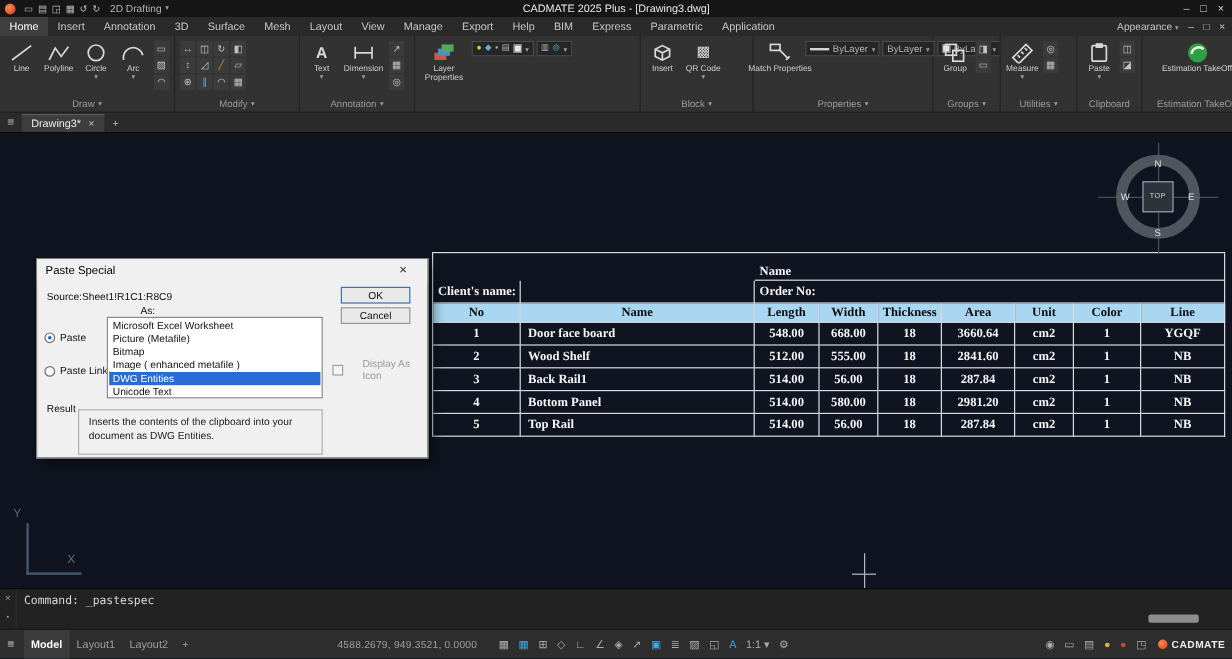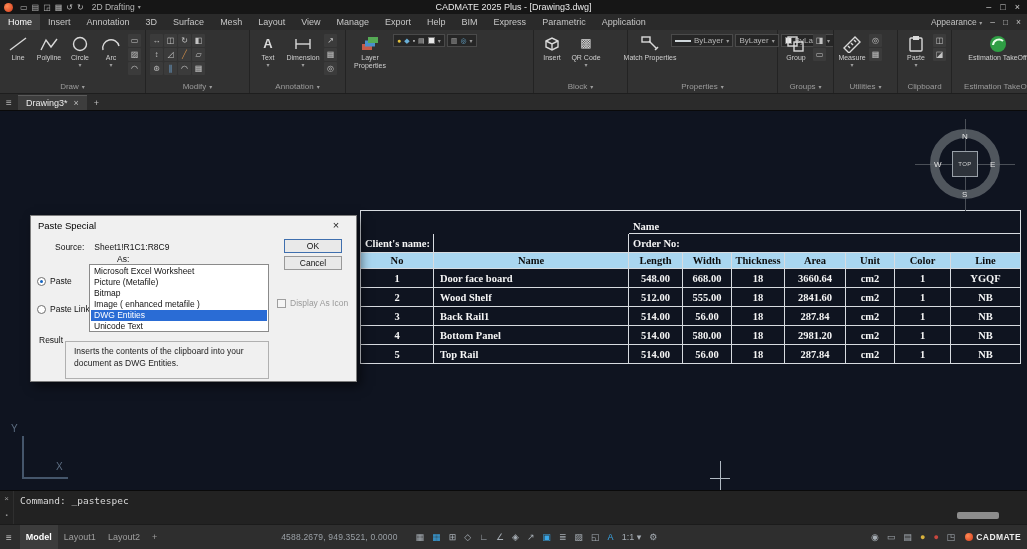--- a/index.html
+++ b/index.html
@@ -59,32 +59,32 @@
   .cell.cl{justify-content:flex-end;padding-right:3px}
   .cell.orx{grid-column:3/10;justify-content:flex-start;padding-left:4px}
   .cell.th{background:#a9d6f0;color:#0c0c0c}
   .cell.c-name{justify-content:flex-start;padding-left:6px}
 
   
   .dialog{position:absolute;left:30px;top:104px;width:327px;height:167px;background:#f0f0f0;border:1px solid #7c7c7c;box-shadow:4px 4px 10px rgba(0,0,0,.55);color:#111;z-index:10}
   .dlg-title{height:18px;display:flex;align-items:center;padding:0 7px;font-size:9.5px;color:#000;background:#f0f0f0}
   .dlg-close{margin-left:auto;width:26px;text-align:center;font-size:11px;color:#222}
   .dlg-body{position:relative;height:147px;font-size:8.5px}
-  .src{position:absolute;left:24px;top:8px;display:flex;gap:10px;color:#111}
+  .src{position:absolute;left:8px;top:8px;display:flex;color:#111}
   .btn{position:absolute;left:253px;width:58px;height:14px;background:#e9e9e9;border:1px solid #999;display:flex;align-items:center;justify-content:center;font-size:8.5px;color:#111}
   .btn.ok{top:5px;border-color:#3f6fae}
   .btn.cancel{top:22px}
   .aslabel{position:absolute;left:86px;top:20px}
   .radio-row{position:absolute;left:6px;display:flex;align-items:center;gap:4px}
   .radio{width:9px;height:9px;border:1px solid #6f6f6f;border-radius:50%;background:#fff;position:relative;flex:0 0 auto}
   .radio.on::after{content:"";position:absolute;left:2px;top:2px;width:3px;height:3px;border-radius:50%;background:#1464c0}
   .listbox{position:absolute;left:58px;top:30px;width:180px;height:68px;background:#fff;border:1px solid #8a8a8a;padding:1px;overflow:hidden}
   .litem{height:11px;line-height:11px;padding-left:3px;font-size:8.5px;color:#111;white-space:nowrap}
   .litem.selected{background:#2a6cd5;color:#fff}
-  .chkrow{position:absolute;left:246px;top:64px;display:flex;align-items:center;gap:4px;color:#9a9a9a}
+  .chkrow{position:absolute;left:246px;top:64px;display:flex;align-items:center;gap:16px;color:#9a9a9a}
   .checkbox{width:9px;height:9px;border:1px solid #9f9f9f;background:#f5f5f5;flex:0 0 auto}
   .resultlbl{position:absolute;left:8px;top:101px}
   .resultbox{position:absolute;left:34px;top:107px;width:204px;height:38px;border:1px solid #b0b0b0;background:#f0f0f0;padding:4px 8px;color:#222;line-height:1.4;font-size:8.5px}
 
   
   .vcwrap{position:absolute;left:915px;top:8px;width:100px;height:92px}
   .vc-hline{position:absolute;left:0;right:0;top:45px;height:1px;background:#4a4f57}
   .vc-vline{position:absolute;top:0;bottom:0;left:50px;width:1px;background:#4a4f57}
   .vc-ring{position:absolute;left:15px;top:10px;width:70px;height:70px;border-radius:50%;border:9px solid rgba(92,97,105,.85)}
   .vc-top{position:absolute;left:37px;top:32px;width:26px;height:26px;background:#2e333b;border:1px solid #99a0a8;color:#d2d2d2;font-size:6px;display:flex;align-items:center;justify-content:center;letter-spacing:.5px}

